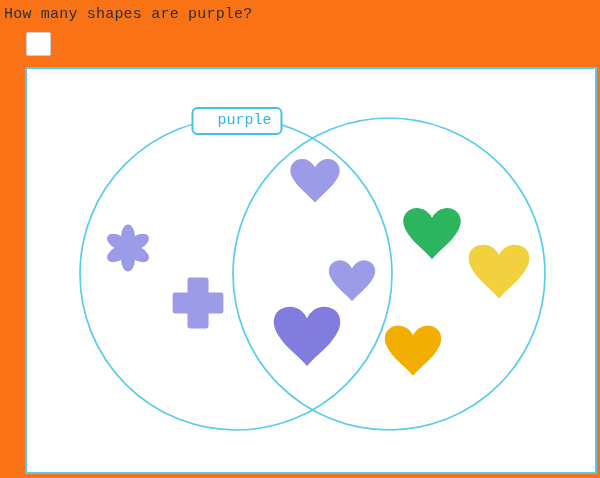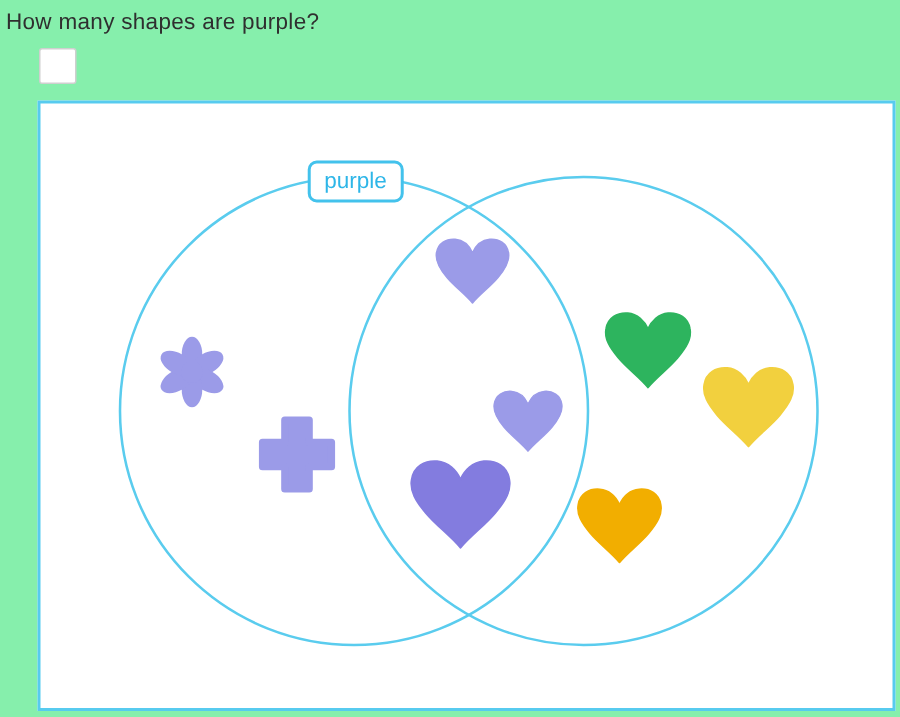--- a/index.html
+++ b/index.html
@@ -1,38 +1,38 @@
 <!DOCTYPE html>
 <html><head>
 <meta charset="utf-8">
 <style>
   html,body{margin:0;padding:0;background:#ffffff;}
   .stage{
-    position:relative;width:600px;height:478px;background:#86efac;overflow:hidden;
-    font-family:Liberation Sans, sans-serif;
+    position:relative;width:600px;height:478px;background:#f97316;overflow:hidden;
+    font-family:Liberation Mono, monospace;
   }
   .question{
     position:absolute;left:4px;top:6px;
     font-size:15px;color:#2f2f2f;letter-spacing:.2px;
   }
   .answer-box{
     position:absolute;left:26px;top:32px;width:25px;height:24px;
     border:1px solid #cfcfcf;border-radius:2px;background:#ffffff;
     box-sizing:border-box;font-size:14px;text-align:center;padding:0;outline:none;
     font-family:inherit;color:#333;
   }
   .panel{
     position:absolute;left:25px;top:67px;width:572px;height:407px;
     border:2px solid #57CBEF;background:#ffffff;box-sizing:border-box;
   }
   .panel svg{position:absolute;left:0;top:0;display:block;}
   .tag{
     position:absolute;transform:translate(-50%,-50%);
     background:#ffffff;border:2px solid #43C2EC;border-radius:6px;
-    padding:3px 9px 4px 9px;font-size:15px;color:#2EB6E8;white-space:nowrap;
+    padding:3px 9px 4px 24px;font-size:15px;color:#2EB6E8;white-space:nowrap;
   }
   .tag-purple{left:210px;top:52px;}
   .tag-heart{left:364px;top:52px;}
 </style>
 </head>
 <body>
 
 <div class="stage">
   <div class="question">How many shapes are purple?</div>
   <input class="answer-box" type="text" value="" style="">

